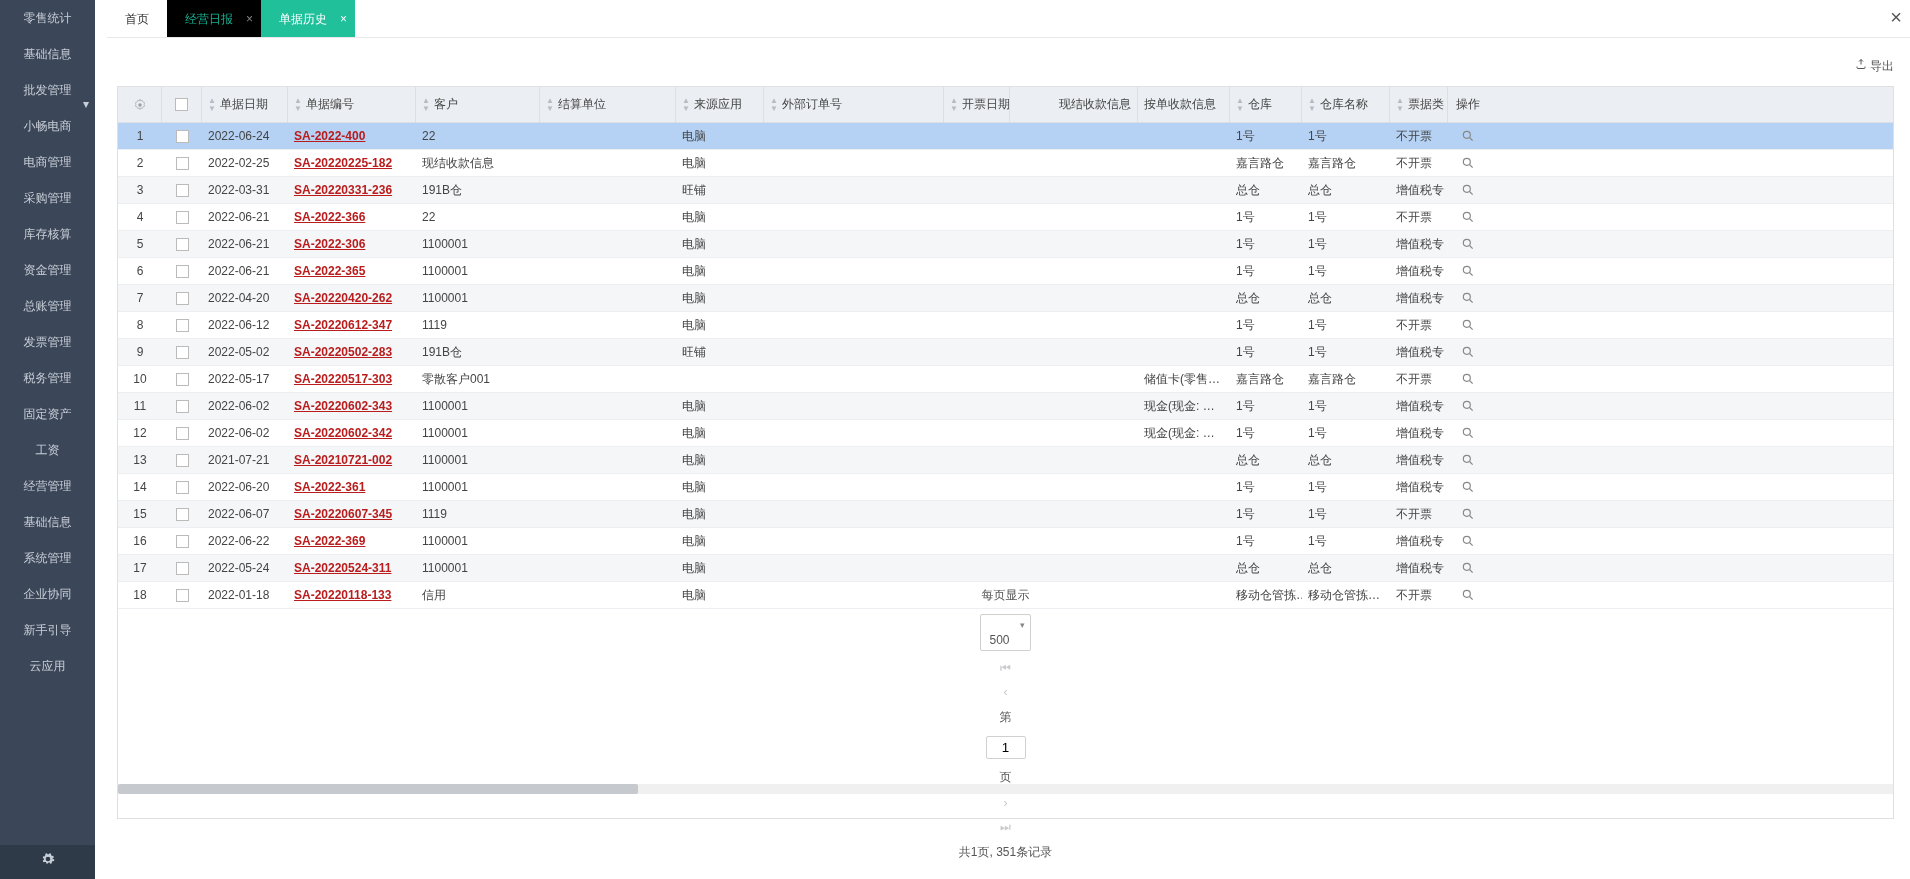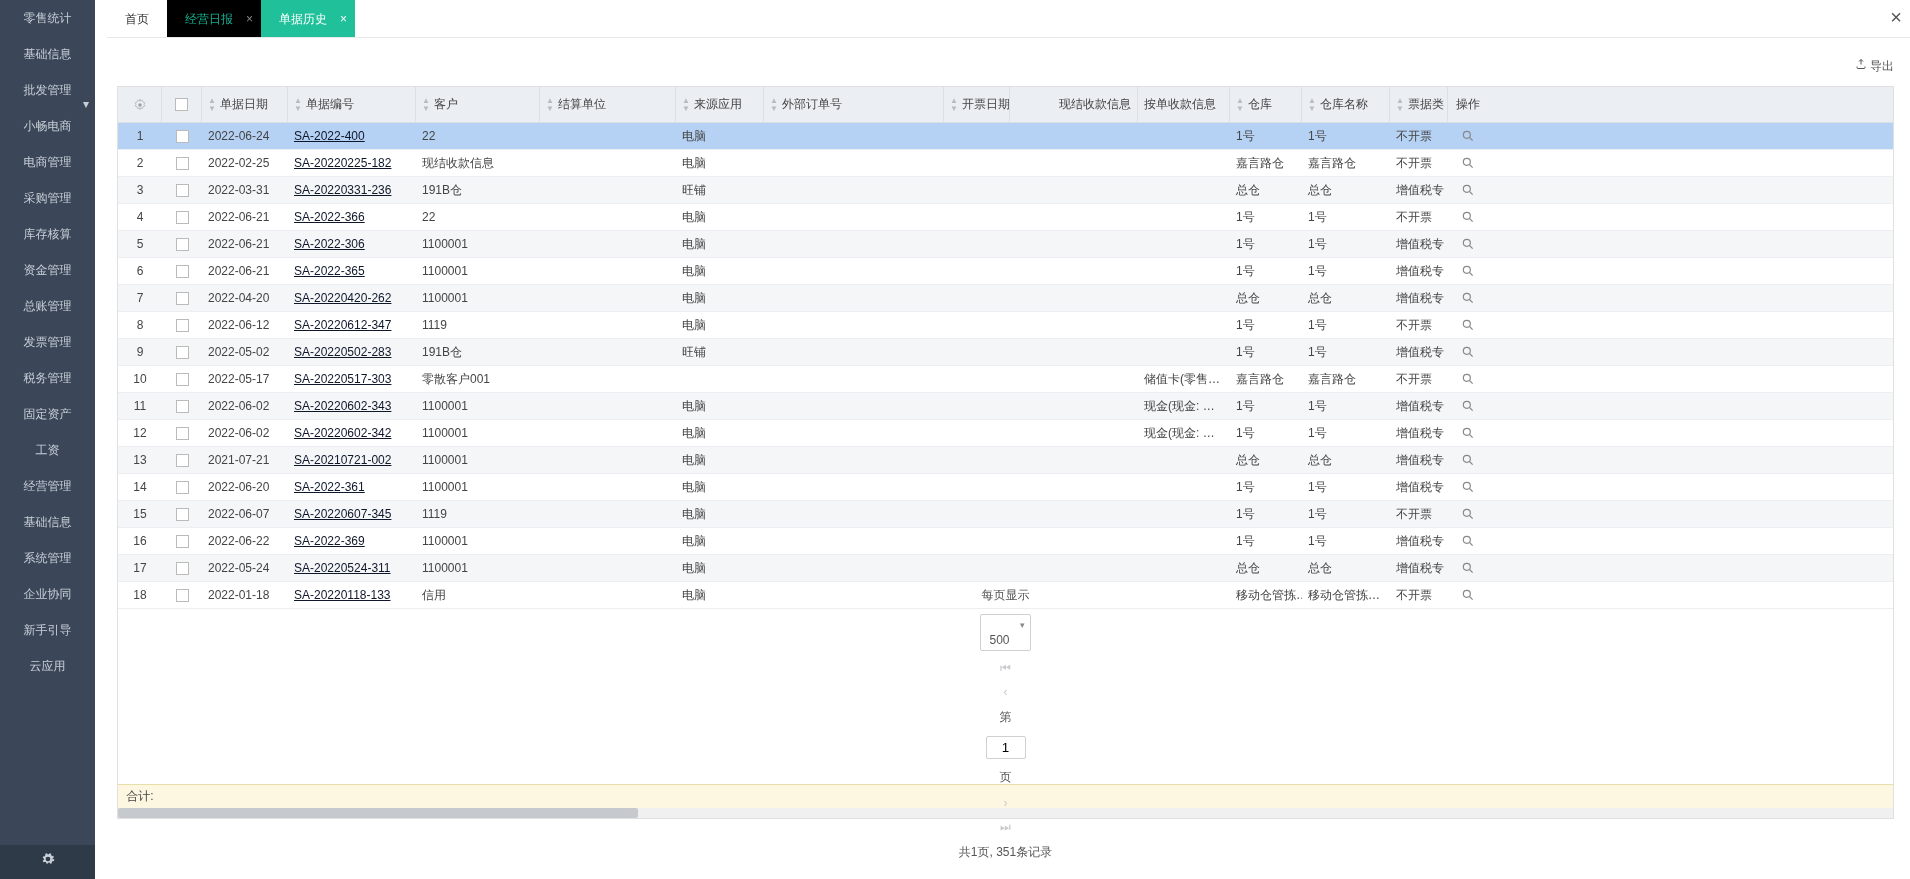--- a/index.html
+++ b/index.html
@@ -22,21 +22,21 @@
 .thead { display:flex; height:36px; background:#ebeef2; border-bottom:1px solid #dcdfe4; }
 .th { display:flex; align-items:center; padding:0 6px; border-right:1px solid #dcdfe4; color:#444; white-space:nowrap; overflow:hidden; }
 .th:last-child { border-right:none; }
 .sort-ic { font-size:8px; color:#b7bcc4; margin-right:4px; line-height:8px; display:inline-block; }
 .tbody { overflow-y:auto; height:calc(100% - 36px - 24px - 10px); }
 .row { display:flex; height:27px; border-bottom:1px solid #eceef1; }
 .row:nth-child(odd) { background:#f4f6f8; }
 .row:nth-child(even) { background:#fff; }
 .row.selected { background:#b5d1f3 !important; }
 .td { padding:0 6px; display:flex; align-items:center; white-space:nowrap; overflow:hidden; text-overflow:ellipsis; color:#444; }
-.td a { color:#0f172a; text-decoration:underline; cursor:pointer; }
+.td a { color:#b91c1c; text-decoration:underline; cursor:pointer;font-weight:bold; }
 .footer-row { display:flex; height:24px; background:#fdf6e0; border-top:1px solid #e8dfa8; }
 .footer-row .td { font-weight:normal; }
 .hscroll { height:10px; background:#f0f0f0; position:relative; }
 .hscroll .thumb { position:absolute; left:0; top:0; height:10px; width:520px; background:#c6c9cd; border-radius:2px; }
 .pager { position:absolute; left:22px; right:16px; bottom:18px; height:28px; display:flex; align-items:center; justify-content:flex-end; gap:10px; color:#555;flex-direction:column; }
 .pager .sel { border:1px solid #d0d0d0; padding:18px 20px 3px 8px; position:relative; border-radius:2px; }
 .pager .sel .dv { position:absolute; right:5px; top:5px; font-size:9px; color:#888; }
 .pager .inp { width:40px; border:1px solid #d0d0d0; text-align:center; padding:3px 0; border-radius:2px; }
 .pager .nav-ic { color:#c7c9cd; cursor:pointer; font-size:12px; }
 .chk { width:13px; height:13px; border:1px solid #bbb; background:#fff; display:inline-block; }
@@ -619,23 +619,20 @@
           <div class="td c-whn">移动仓管拣…</div>
           <div class="td c-tkt">不开票</div>
           <div class="td c-op">
             <svg class="mag-ic" viewBox="0 0 24 24" fill="none" stroke="#888" stroke-width="2">
               <circle cx="10" cy="10" r="6"></circle>
               <line x1="15" y1="15" x2="20" y2="20"></line>
             </svg>
           </div>
         </div>
       </div>
-    <div class="footer-row">
-      <div class="td c-idx">合计:</div>
-    </div>
     <div class="hscroll">
         <div class="thumb"></div>
       </div>
   </div>
 
   <div class="pager">
     <span>每页显示</span>
     <span class="sel">
       <span>500</span>
       <span class="dv">▾</span>

